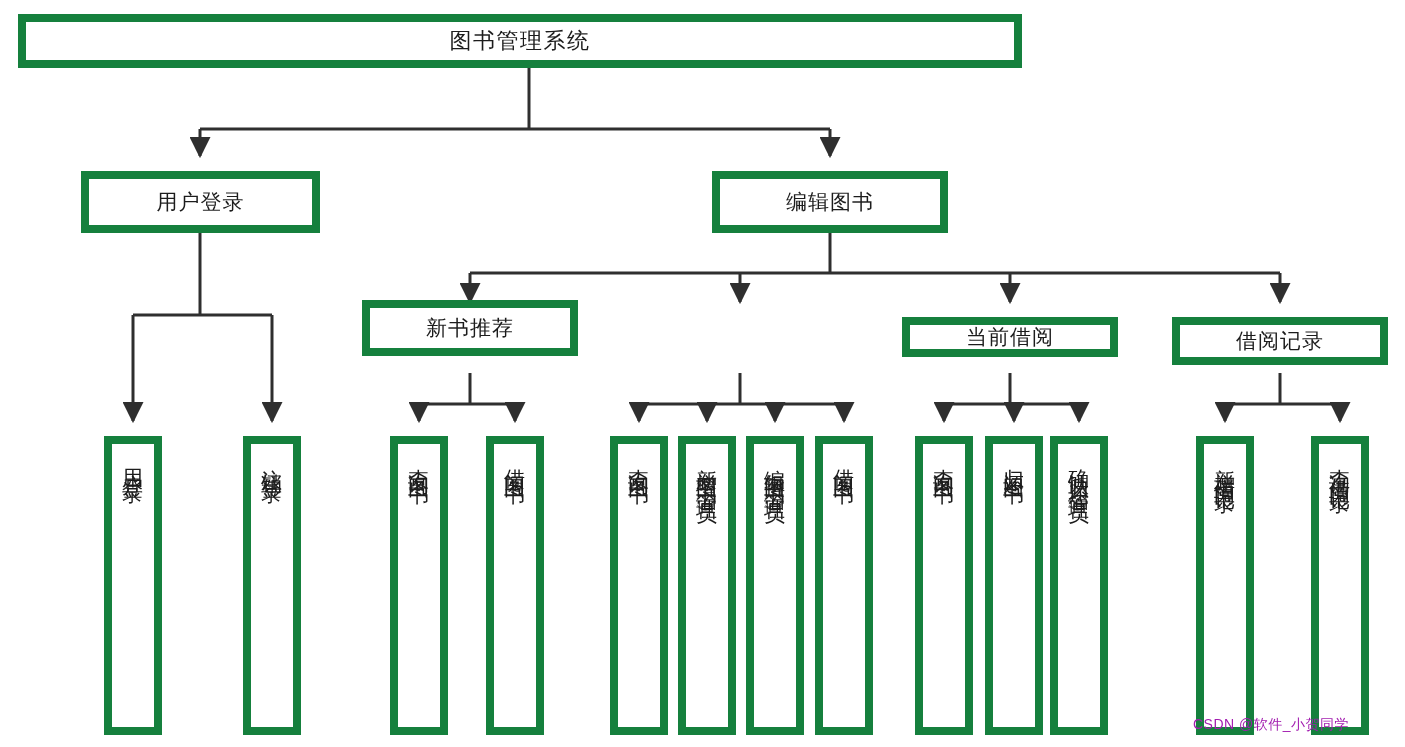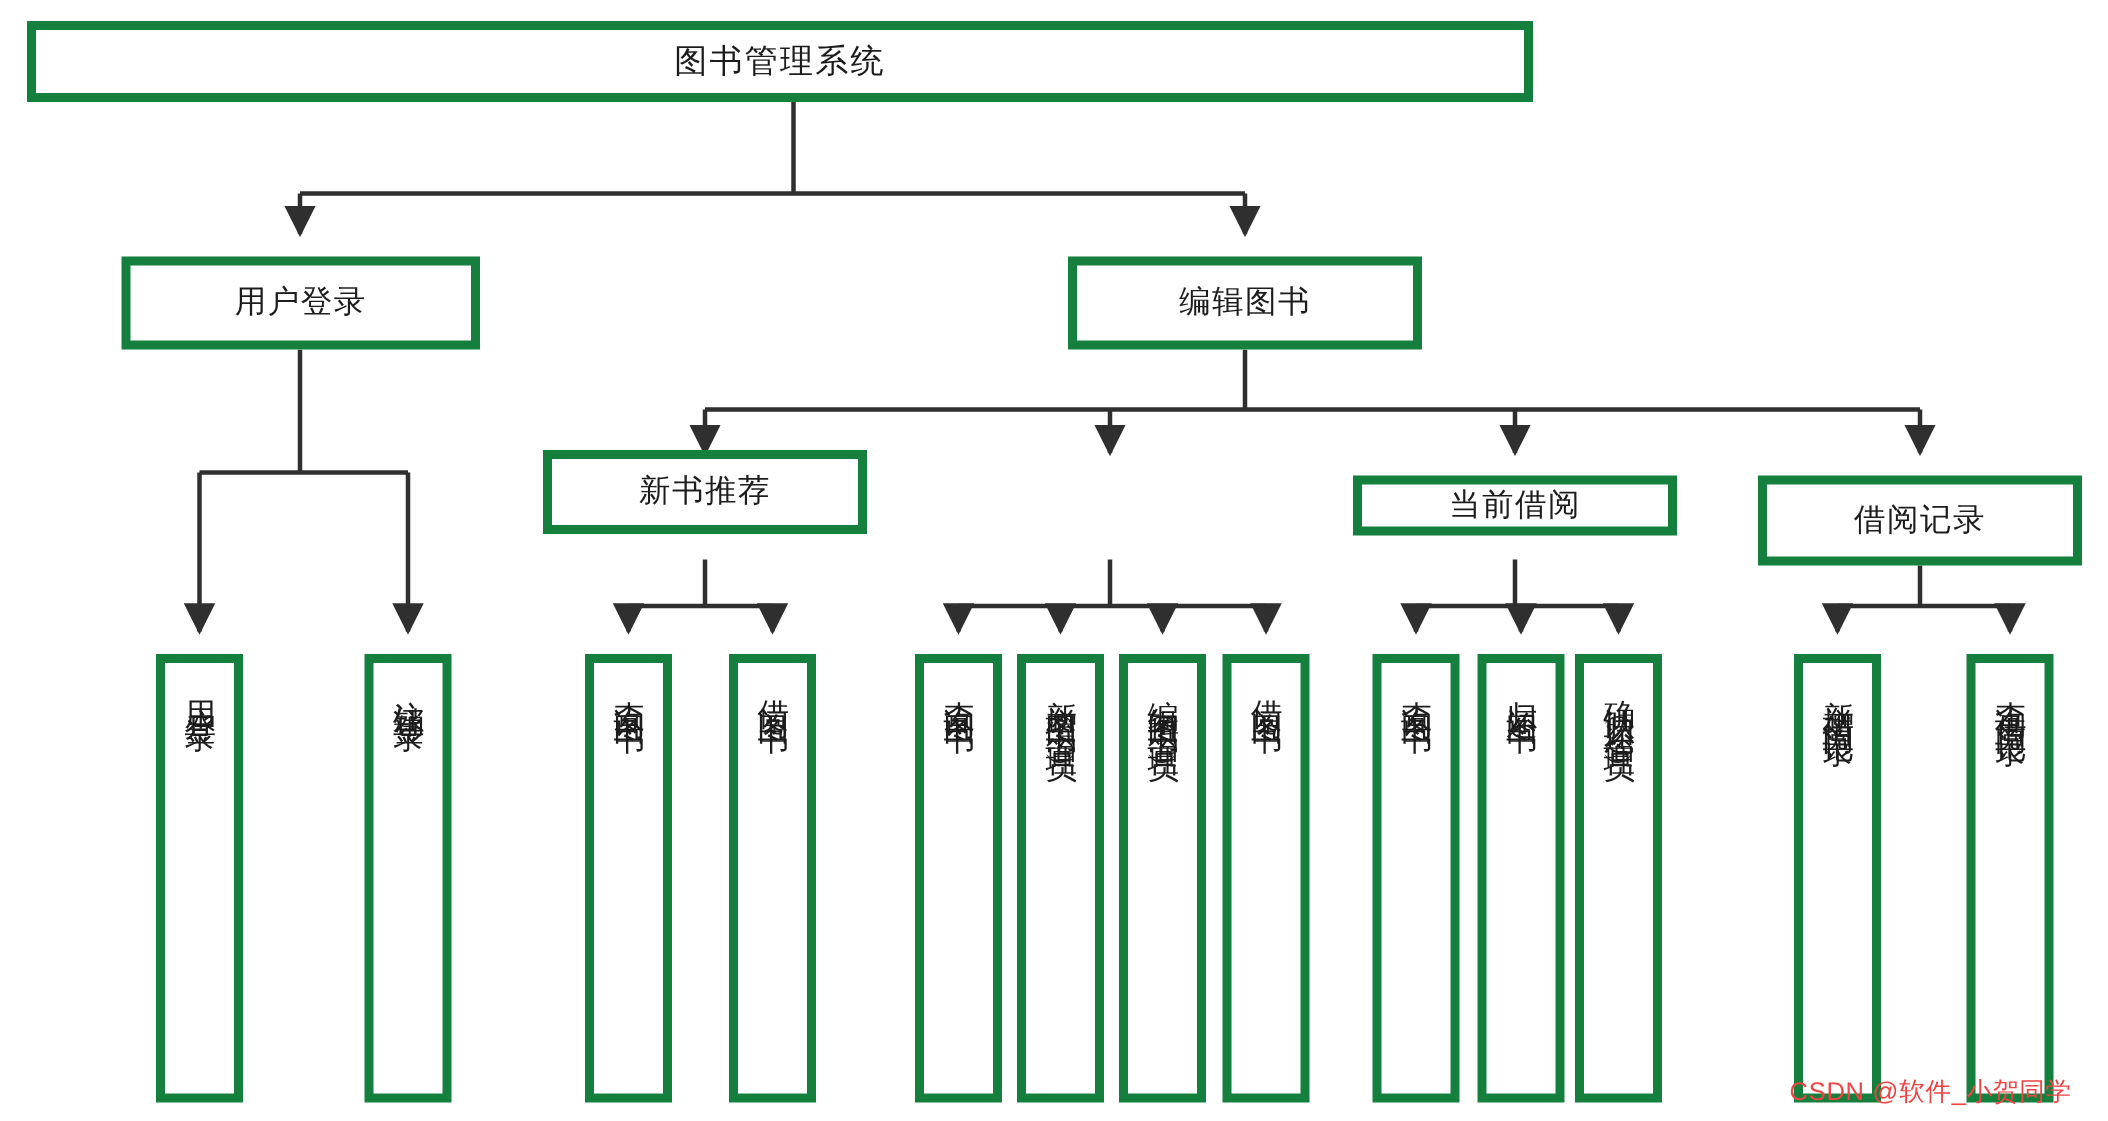--- a/index.html
+++ b/index.html
@@ -21,21 +21,21 @@
     position: absolute;
     left: 0;
     top: 0;
     width: 1405px;
     height: 747px;
     pointer-events: none;
   }
   .node {
     position: absolute;
     box-sizing: border-box;
-    border: 6px solid #15803d;
+    border: 8px solid #15803d;
     background: #ffffff;
     display: flex;
     align-items: center;
     justify-content: center;
     color: #1c1c1c;
   }
   .node .label {
     display: block;
     text-align: center;
     line-height: 1.18;
@@ -57,22 +57,22 @@
   }
   .node.v .label {
     writing-mode: vertical-rl;
     text-orientation: upright;
     font-size: 21px;
     letter-spacing: 5px;
     line-height: 1;
   }
   .watermark {
     position: absolute;
-    font-size: 17px;
-    color: #ef4444;
+    font-size: 14px;
+    color: #a21caf;
     white-space: nowrap;
     letter-spacing: 0.5px;
   }
 </style>
 </head>
 <body>
 
 <div id="canvas">
 
   <svg id="wires" viewBox="0 0 1405 747" xmlns="http://www.w3.org/2000/svg">
@@ -135,21 +135,21 @@
   <div class="node h" style="left: 712px; top: 171px; width: 236px; height: 62px;">
     <span class="label">编辑图书</span>
   </div>
 
   <div class="node h" style="left: 362px; top: 300px; width: 216px; height: 56px;">
     <span class="label">新书推荐</span>
   </div>
   <div class="node h" style="left: 902px; top: 317px; width: 216px; height: 40px;">
     <span class="label">当前借阅</span>
   </div>
-  <div class="node h" style="left: 1172px; top: 317px; width: 216px; height: 60px;">
+  <div class="node h" style="left: 1172px; top: 317px; width: 216px; height: 48px;">
     <span class="label">借阅记录</span>
   </div>
 
   <div class="node v" style="left: 104px; top: 436px; width: 58px; height: 299px;">
     <span class="label">用户登录</span>
   </div>
   <div class="node v" style="left: 243px; top: 436px; width: 58px; height: 299px;">
     <span class="label">注销登录</span>
   </div>
   <div class="node v" style="left: 390px; top: 436px; width: 58px; height: 299px;">

